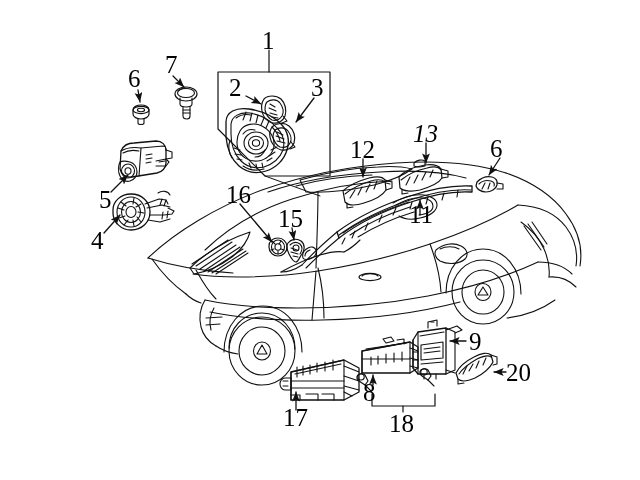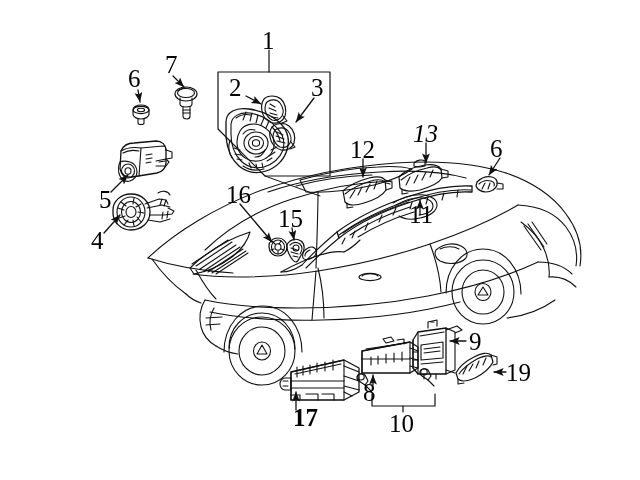--- a/index.html
+++ b/index.html
@@ -425,23 +425,23 @@
 
   <div class="callout-label" style="left:262px; top:28px;">1</div>
   <div class="callout-label" style="left:229px; top:75px;">2</div>
   <div class="callout-label" style="left:311px; top:75px;">3</div>
   <div class="callout-label" style="left:91px;  top:228px;">4</div>
   <div class="callout-label" style="left:99px;  top:187px;">5</div>
   <div class="callout-label" style="left:128px; top:66px;">6</div>
   <div class="callout-label" style="left:165px; top:52px;">7</div>
   <div class="callout-label" style="left:363px; top:380px;">8</div>
   <div class="callout-label" style="left:469px; top:329px;">9</div>
-  <div class="callout-label" style="left:389px; top:411px;">10</div>
+  <div class="callout-label" style="left:389px; top:411px;">18</div>
   <div class="callout-label" style="left:409px; top:202px;">11</div>
   <div class="callout-label" style="left:350px; top:137px;">12</div>
   <div class="callout-label" style="left:413px; top:121px;font-style:italic;">13</div>
   <div class="callout-label" style="left:490px; top:136px;">6</div>
   <div class="callout-label" style="left:278px; top:206px;">15</div>
   <div class="callout-label" style="left:226px; top:182px;font-family:Liberation Serif, serif;">16</div>
-  <div class="callout-label" style="left:293px; top:405px;font-weight:bold;">17</div>
-  <div class="callout-label" style="left:506px; top:360px;">19</div>
+  <div class="callout-label" style="left:283px; top:405px;">17</div>
+  <div class="callout-label" style="left:506px; top:360px;">20</div>
 
 </div>
 
 </body></html>

